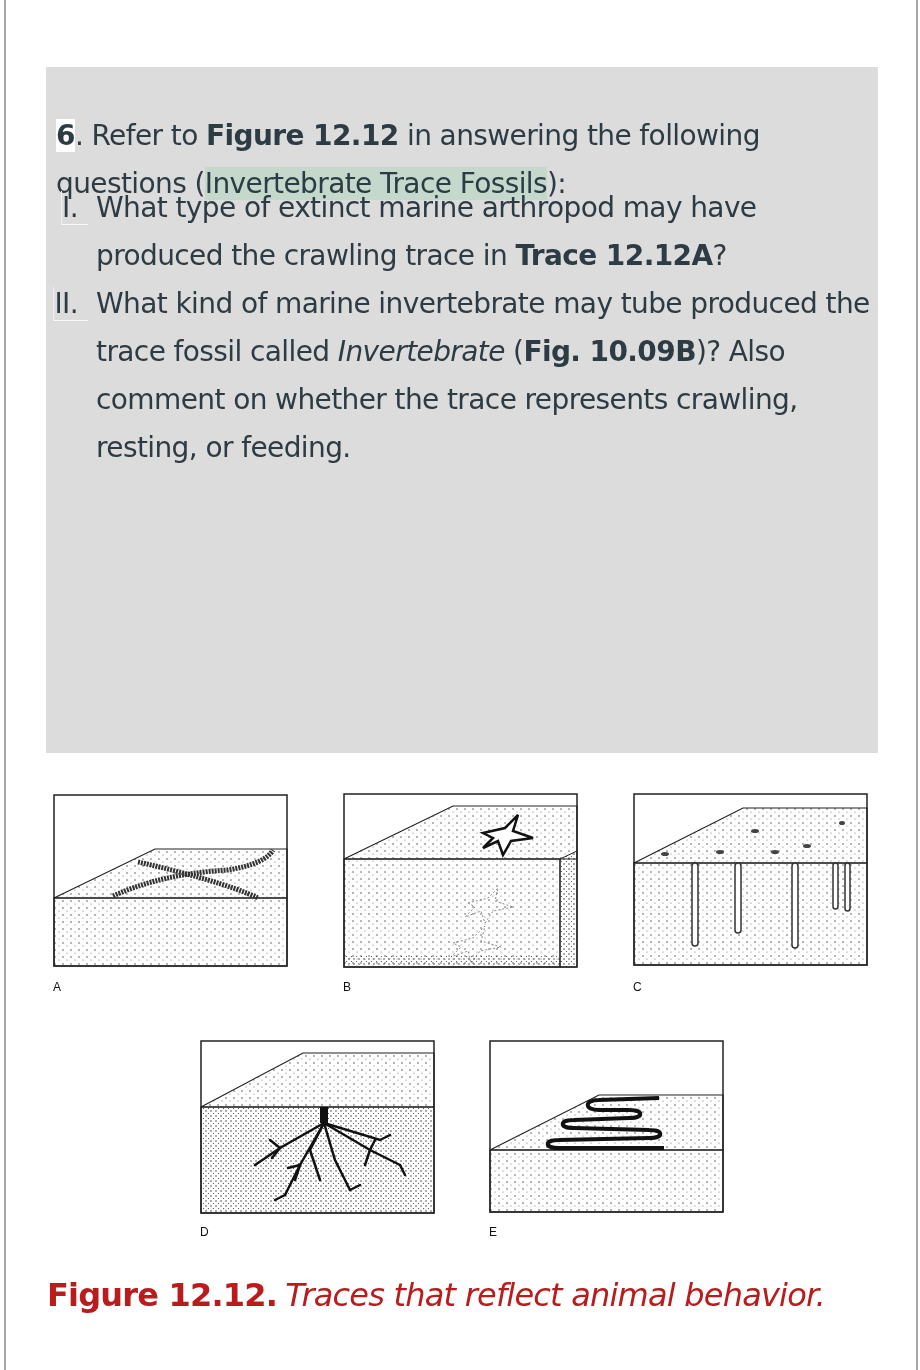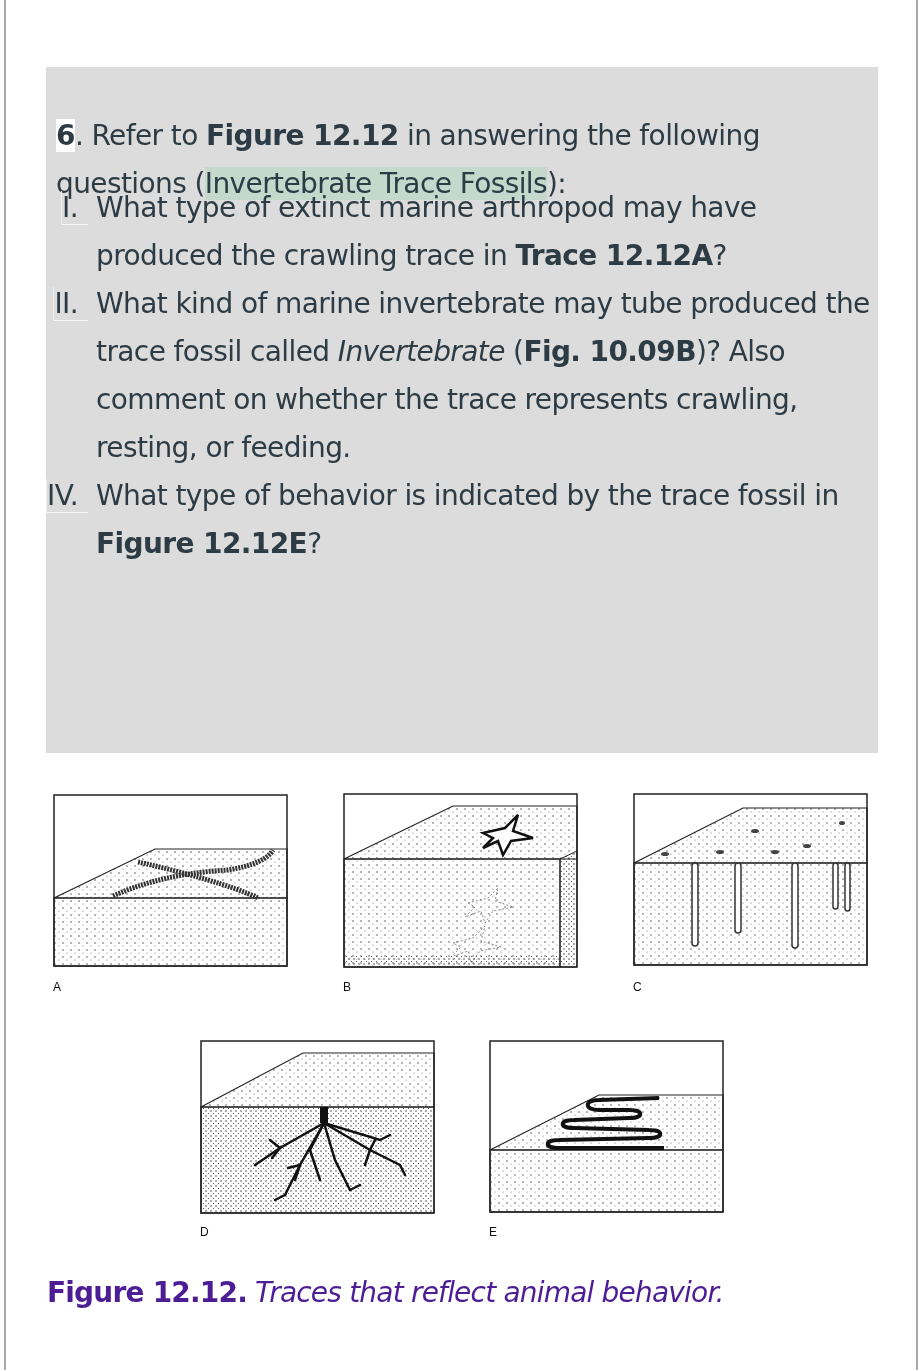--- a/index.html
+++ b/index.html
@@ -13,21 +13,21 @@
   .hl { background: #c4d8cc; }
   b { font-weight: bold; }
   ol.sub { position: absolute; left: 0; top: 184px; margin: 0; padding: 0; list-style: none; width: 880px; }
   ol.sub li { position: relative; padding-left: 96px; font-size: 28px; line-height: 48px; letter-spacing: -0.6px; }
   .marker { position: absolute; right: calc(100% - 88px); top: 0; }
   .marker span { border-left: 1px solid #f0f0f0; border-bottom: 1px solid #f8f8f8; padding-right: 10px; }
   .figures { position: absolute; left: 0; top: 780px; width: 920px; height: 470px; }
   .fig { position: absolute; }
   .fig svg { display: block; }
   .fig-label { position: absolute; font-size: 12px; font-family: "Liberation Sans", sans-serif; color: #111; }
-  .caption { position: absolute; left: 47px; top: 1276px; font-size: 28px; letter-spacing: -0.8px; color: #4c1d95; }
+  .caption { position: absolute; left: 47px; top: 1276px; font-size: 32px; letter-spacing: -0.8px; color: #b91c1c; }
   .caption .cap-title { font-weight: bold; }
   .caption .cap-text { font-style: italic; margin-left: 8px; }
 </style>
 </head>
 <body>
 
 <div class="page-border-left"></div>
 <div class="page-border-right"></div>
 <div class="selection-block"></div>
 
@@ -36,24 +36,20 @@
 </div>
 
 <ol class="sub">
   <li>
     <span class="marker"><span>I.</span></span>
     <span>What type of extinct marine arthropod may have produced the crawling trace in </span><b>Trace 12.12A</b><span>?</span>
   </li>
   <li>
     <span class="marker"><span>II.</span></span>
     <span>What kind of marine invertebrate may tube produced the trace fossil called </span><i>Invertebrate</i><span> (</span><b>Fig. 10.09B</b><span>)? Also comment on whether the trace represents crawling, resting, or feeding.</span>
-  </li>
-  <li>
-    <span class="marker"><span>IV.</span></span>
-    <span>What type of behavior is indicated by the trace fossil in </span><b>Figure 12.12E</b><span>?</span>
   </li>
 </ol>
 
 <div class="figures">
   <defs></defs>
   
   <div class="fig" style="left:53px; top:14px;">
     <svg width="236" height="174" viewBox="0 0 236 174">
       <defs>
         <pattern id="dots" width="8" height="7" patternUnits="userSpaceOnUse">

